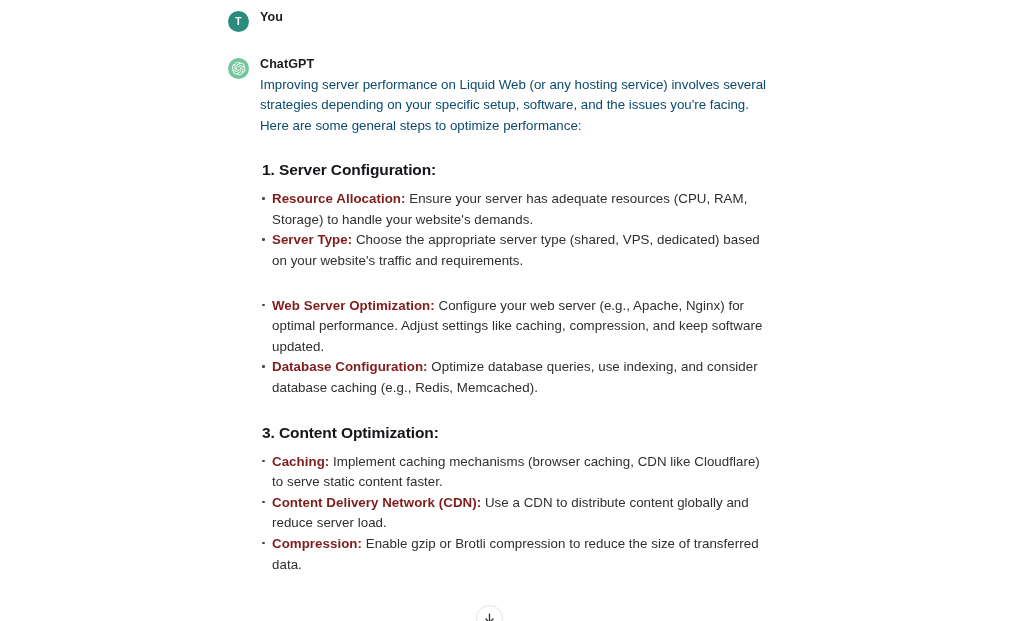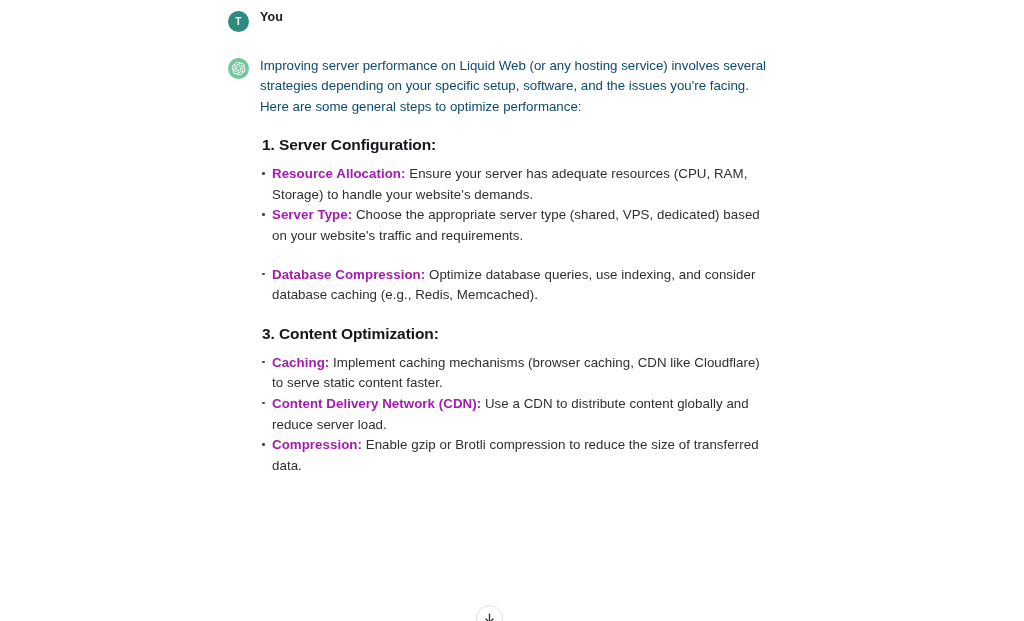--- a/index.html
+++ b/index.html
@@ -84,21 +84,21 @@
   }
 
   .paragraph {
     margin: 0;
     font-size: 13.3px;
     color: #0c4a6e;
     line-height: 20.4px;
     max-width: 512px;
   }
 
-  .section { margin-top: 18px; }
+  .section { margin-top: 24px; }
 
   .section-heading {
     font-size: 15.5px;
     font-weight: bold;
     color: #15151a;
     line-height: 20px;
     margin: 0 0 9px 2px;
     letter-spacing: -0.1px;
   }
 
@@ -126,21 +126,21 @@
     left: 2px;
     top: 8px;
     width: 2.5px;
     height: 2.5px;
     border-radius: 50%;
     background: #45454a;
   }
 
   .bullet-term {
     font-weight: bold;
-    color: #a21caf;
+    color: #7f1d1d;
   }
 
   .scroll-down-button {
     position: absolute;
     left: 476px;
     top: 605px;
     width: 27px;
     height: 27px;
     border-radius: 50%;
     background: #ffffff;
@@ -166,39 +166,43 @@
       </div>
       <div class="author">You</div>
     </div>
 
     <div class="message">
       <div class="avatar avatar-assistant">
         <svg width="15" height="15" viewBox="0 0 24 24" aria-hidden="true">
           <path fill="#ffffff" d="M21.55 10.0a5.42 5.42 0 0 0-.47-4.46 5.5 5.5 0 0 0-5.9-2.63A5.46 5.46 0 0 0 11.1 1.1a5.5 5.5 0 0 0-5.25 3.8 5.44 5.44 0 0 0-3.63 2.64 5.5 5.5 0 0 0 .68 6.45 5.42 5.42 0 0 0 .47 4.46 5.5 5.5 0 0 0 5.9 2.63 5.45 5.45 0 0 0 4.08 1.82 5.5 5.5 0 0 0 5.25-3.81 5.44 5.44 0 0 0 3.63-2.63 5.5 5.5 0 0 0-.68-6.45Zm-8.2 11.47a4.08 4.08 0 0 1-2.62-.94l.13-.07 4.35-2.51a.71.71 0 0 0 .36-.62v-6.14l1.84 1.06a.07.07 0 0 1 .04.05v5.08a4.1 4.1 0 0 1-4.1 4.09Zm-8.79-3.75a4.07 4.07 0 0 1-.49-2.74l.13.08 4.35 2.51a.71.71 0 0 0 .71 0l5.32-3.07v2.12a.07.07 0 0 1-.03.06l-4.4 2.54a4.1 4.1 0 0 1-5.59-1.5Zm-1.14-9.5a4.08 4.08 0 0 1 2.13-1.79v5.17a.7.7 0 0 0 .35.61l5.3 3.06-1.85 1.06a.07.07 0 0 1-.06 0L4.9 13.8a4.1 4.1 0 0 1-1.5-5.58Zm15.1 3.51-5.32-3.09 1.84-1.06a.07.07 0 0 1 .07 0l4.4 2.55a4.09 4.09 0 0 1-.62 7.38v-5.17a.71.71 0 0 0-.37-.61Zm1.83-2.76-.13-.08-4.34-2.53a.71.71 0 0 0-.72 0L9.85 9.43V7.31a.07.07 0 0 1 .03-.06l4.4-2.54a4.09 4.09 0 0 1 6.07 4.24ZM8.84 12.4 7 11.35a.07.07 0 0 1-.04-.06V6.22a4.09 4.09 0 0 1 6.71-3.14l-.13.07L9.2 5.66a.71.71 0 0 0-.36.62v6.12Zm1-2.15L12.22 8.9l2.38 1.37v2.75l-2.38 1.37-2.38-1.37Z"></path>
         </svg>
       </div>
+      <div class="author">ChatGPT</div>
 
       <p class="paragraph">Improving server performance on Liquid Web (or any hosting service) involves several strategies depending on your specific setup, software, and the issues you're facing. Here are some general steps to optimize performance:</p>
 
       <div class="section">
         <div class="section-heading">1. Server Configuration:</div>
         <ul class="bullet-list">
           <li class="bullet-item">
             <span class="bullet-term">Resource Allocation:</span><span> Ensure your server has adequate resources (CPU, RAM, Storage) to handle your website's demands.</span>
           </li>
           <li class="bullet-item">
             <span class="bullet-term">Server Type:</span><span> Choose the appropriate server type (shared, VPS, dedicated) based on your website's traffic and requirements.</span>
           </li>
         </ul>
       </div>
 
       <div class="section">
         <ul class="bullet-list">
           <li class="bullet-item">
-            <span class="bullet-term">Database Compression:</span><span> Optimize database queries, use indexing, and consider database caching (e.g., Redis, Memcached).</span>
+            <span class="bullet-term">Web Server Optimization:</span><span> Configure your web server (e.g., Apache, Nginx) for optimal performance. Adjust settings like caching, compression, and keep software updated.</span>
+          </li>
+          <li class="bullet-item">
+            <span class="bullet-term">Database Configuration:</span><span> Optimize database queries, use indexing, and consider database caching (e.g., Redis, Memcached).</span>
           </li>
         </ul>
       </div>
 
       <div class="section">
         <div class="section-heading">3. Content Optimization:</div>
         <ul class="bullet-list">
           <li class="bullet-item">
             <span class="bullet-term">Caching:</span><span> Implement caching mechanisms (browser caching, CDN like Cloudflare) to serve static content faster.</span>
           </li>

